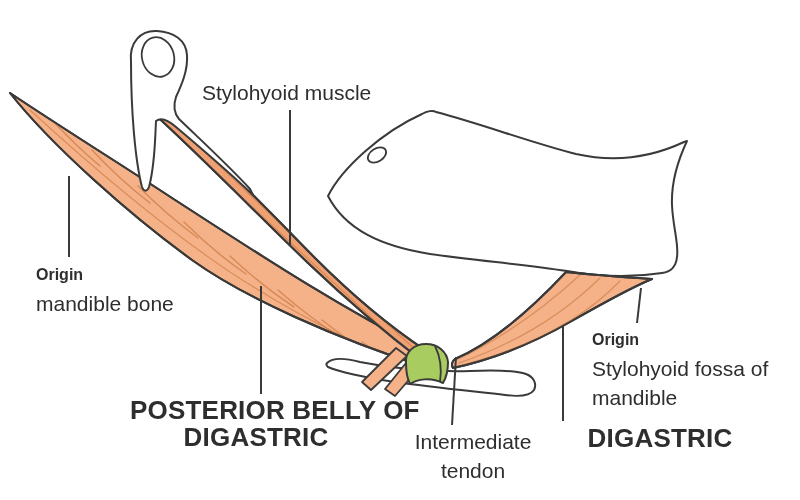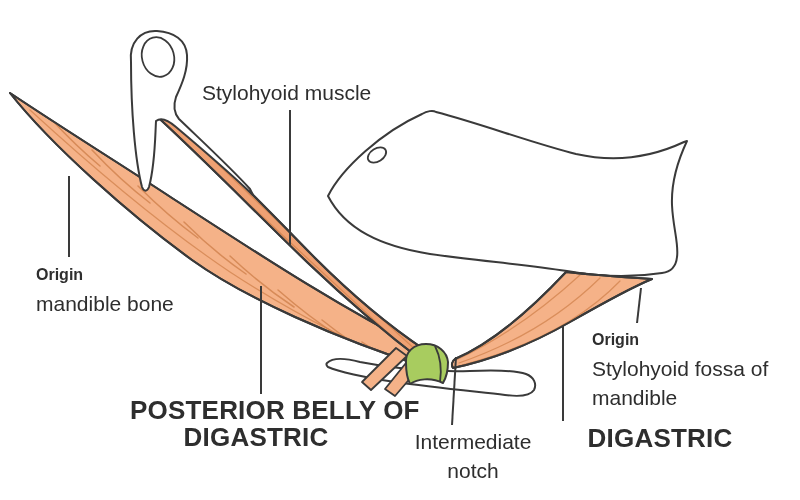--- a/index.html
+++ b/index.html
@@ -121,21 +121,21 @@
     <div>mandible bone</div>
   </div>
 
   <div class="lbl caps" style="left:130px;top:397px;width:252px;">
     <div>POSTERIOR BELLY OF</div>
     <div>DIGASTRIC</div>
   </div>
 
   <div class="lbl" style="left:388px;top:427px;width:130px;text-align:center;margin-left:20px;">
     <div>Intermediate</div>
-    <div>notch</div>
+    <div>tendon</div>
   </div>
 
   <div class="lbl caps" style="left:545px;top:425px;width:230px;">
     <div>DIGASTRIC</div>
   </div>
 
   <div class="lbl" style="left:592px;top:326px;">
     <div class="origin-title">Origin</div>
     <div>Stylohyoid fossa of</div>
     <div>mandible</div>

